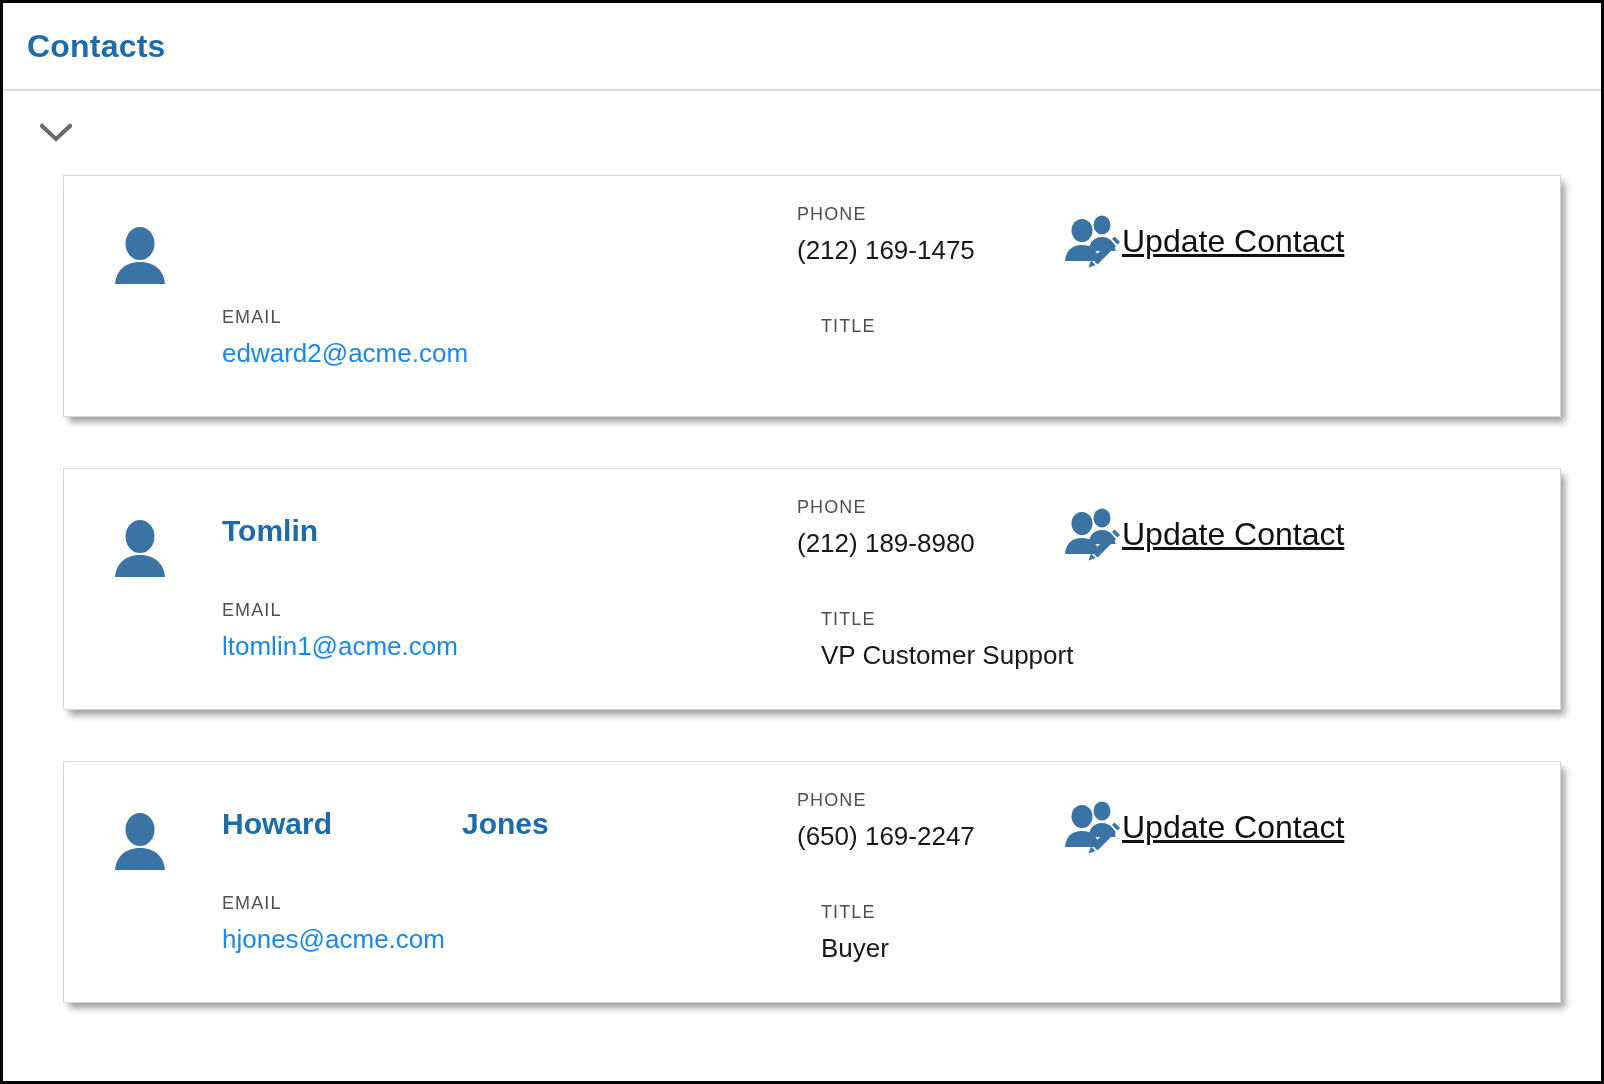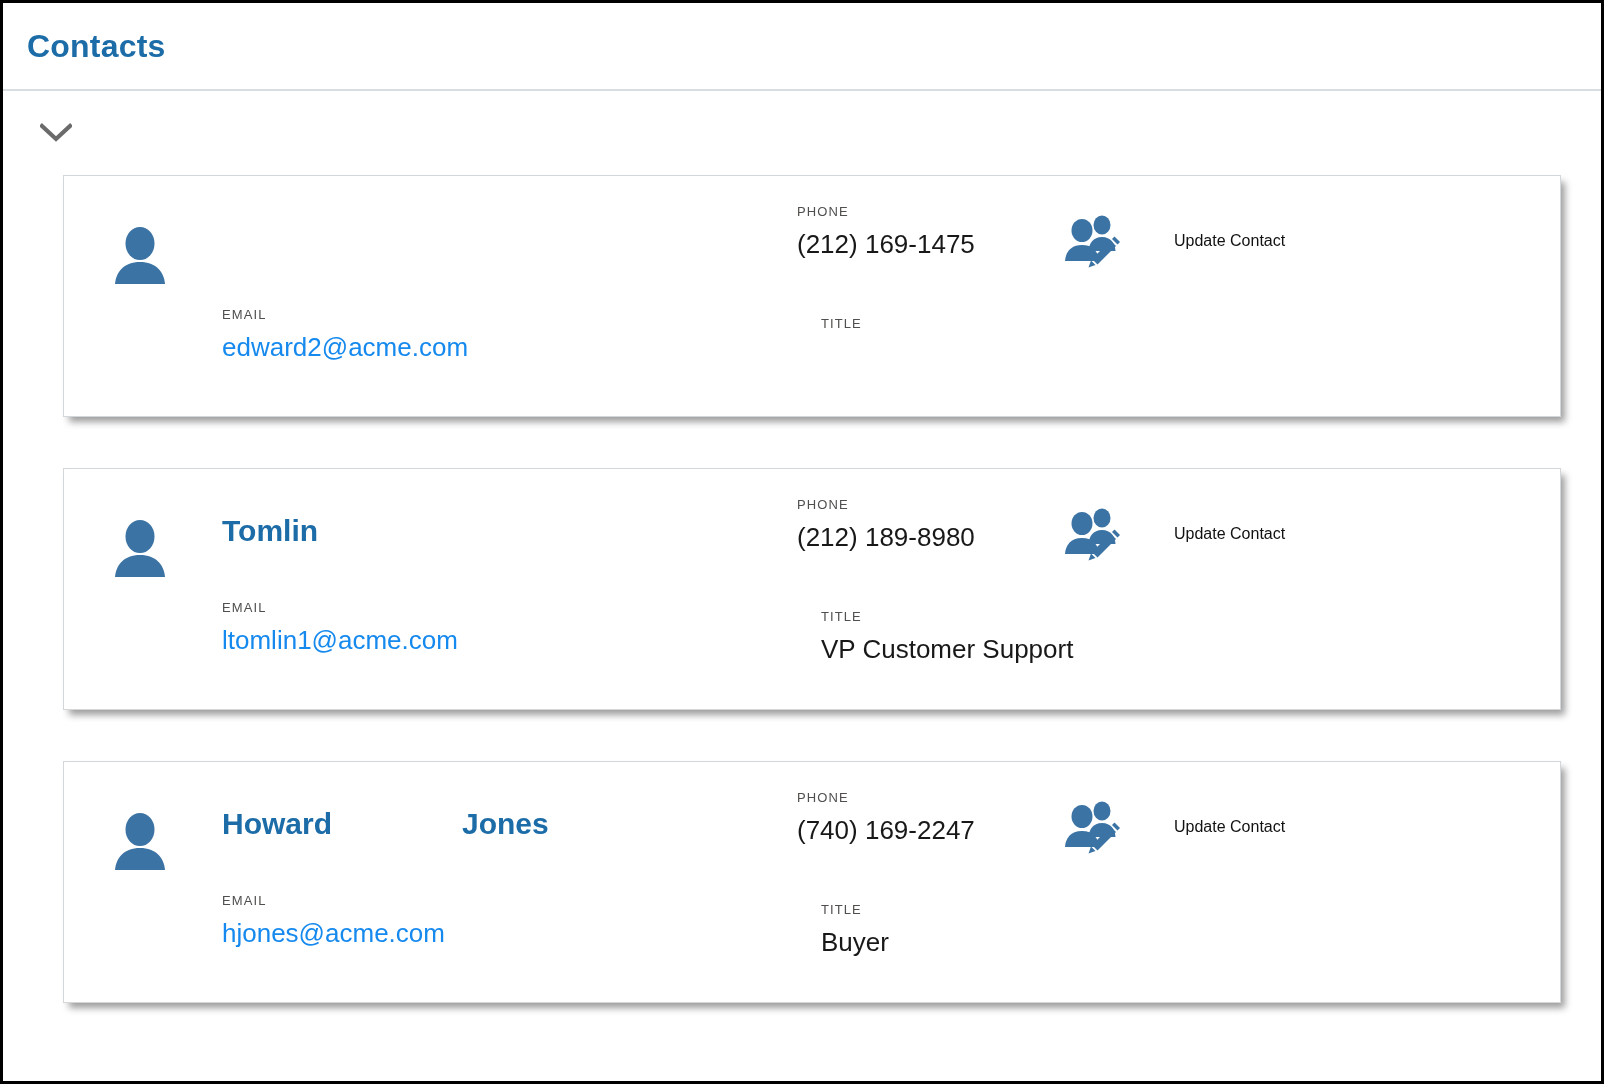--- a/index.html
+++ b/index.html
@@ -109,21 +109,21 @@
     line-height: 1.2;
     cursor: pointer;
   }
   .name-first { width: 240px; }
   .name-last  { white-space: nowrap; }
 
   .field {
     position: absolute;
   }
   .field-label {
-    font-size: 13px;
+    font-size: 18px;
     color: #514f4d;
     letter-spacing: 1.1px;
     line-height: 1.2;
     margin-bottom: 9px;
   }
   .field-value {
     font-size: 26px;
     color: #181818;
     line-height: 1.2;
     white-space: nowrap;
@@ -147,25 +147,25 @@
     align-items: center;
     cursor: pointer;
   }
   .update-icon {
     width: 58px;
     height: 54px;
     flex: 0 0 auto;
   }
   .update-icon svg { display: block; }
   .update-label {
-    margin-left: 52px;
-    font-size: 16px;
+    font-size: 32px;
     color: #111111;
     white-space: nowrap;
     line-height: 1.2;
+    text-decoration: underline;
   }
 </style>
 </head>
 <body>
 
 <div class="app-frame">
 
   <div class="panel-header">
     <div class="panel-title">Contacts</div>
   </div>
@@ -280,21 +280,21 @@
           </svg>
         </div>
 
         <div class="name-row">
           <span class="name-first">Howard</span>
           <span class="name-last">Jones</span>
         </div>
 
         <div class="field f-phone">
           <div class="field-label">PHONE</div>
-          <div class="field-value">(740) 169-2247</div>
+          <div class="field-value">(650) 169-2247</div>
         </div>
 
         <div class="field f-email">
           <div class="field-label">EMAIL</div>
           <div class="field-value link">hjones@acme.com</div>
         </div>
 
         <div class="field f-title">
           <div class="field-label">TITLE</div>
           <div class="field-value">Buyer</div>

